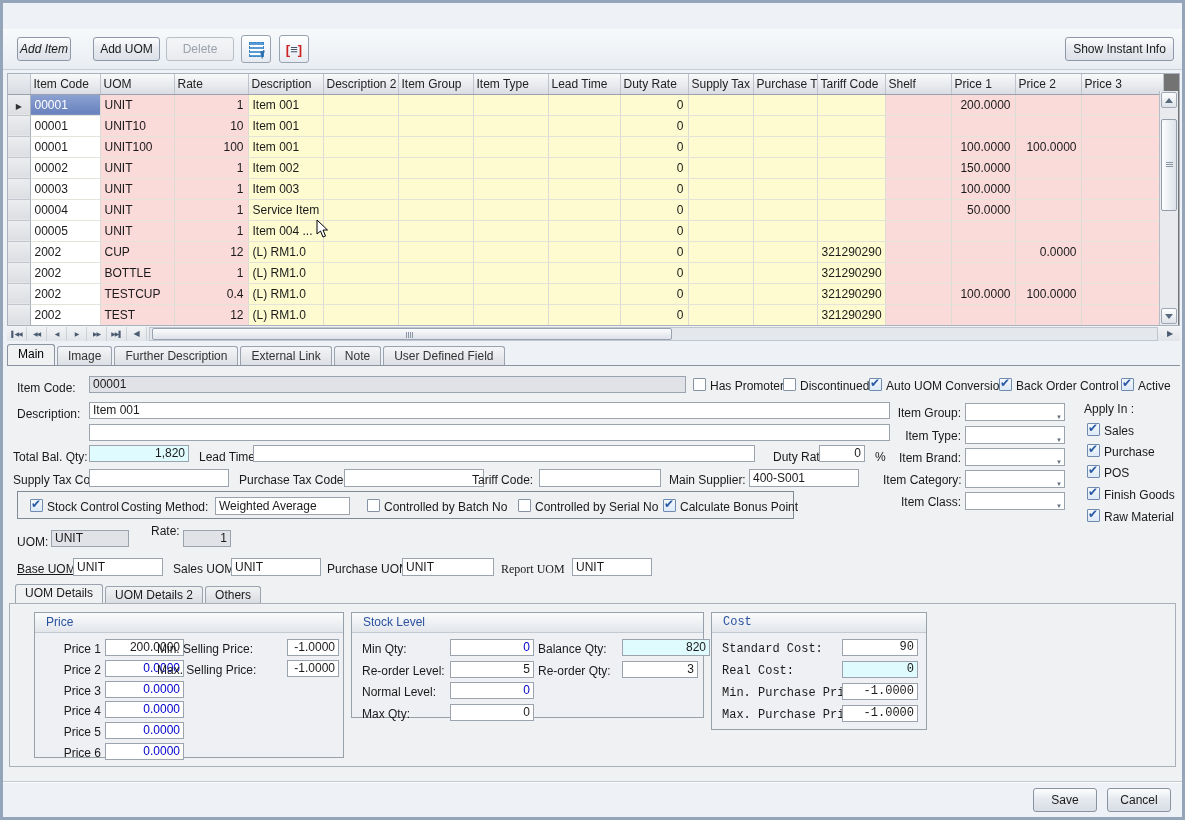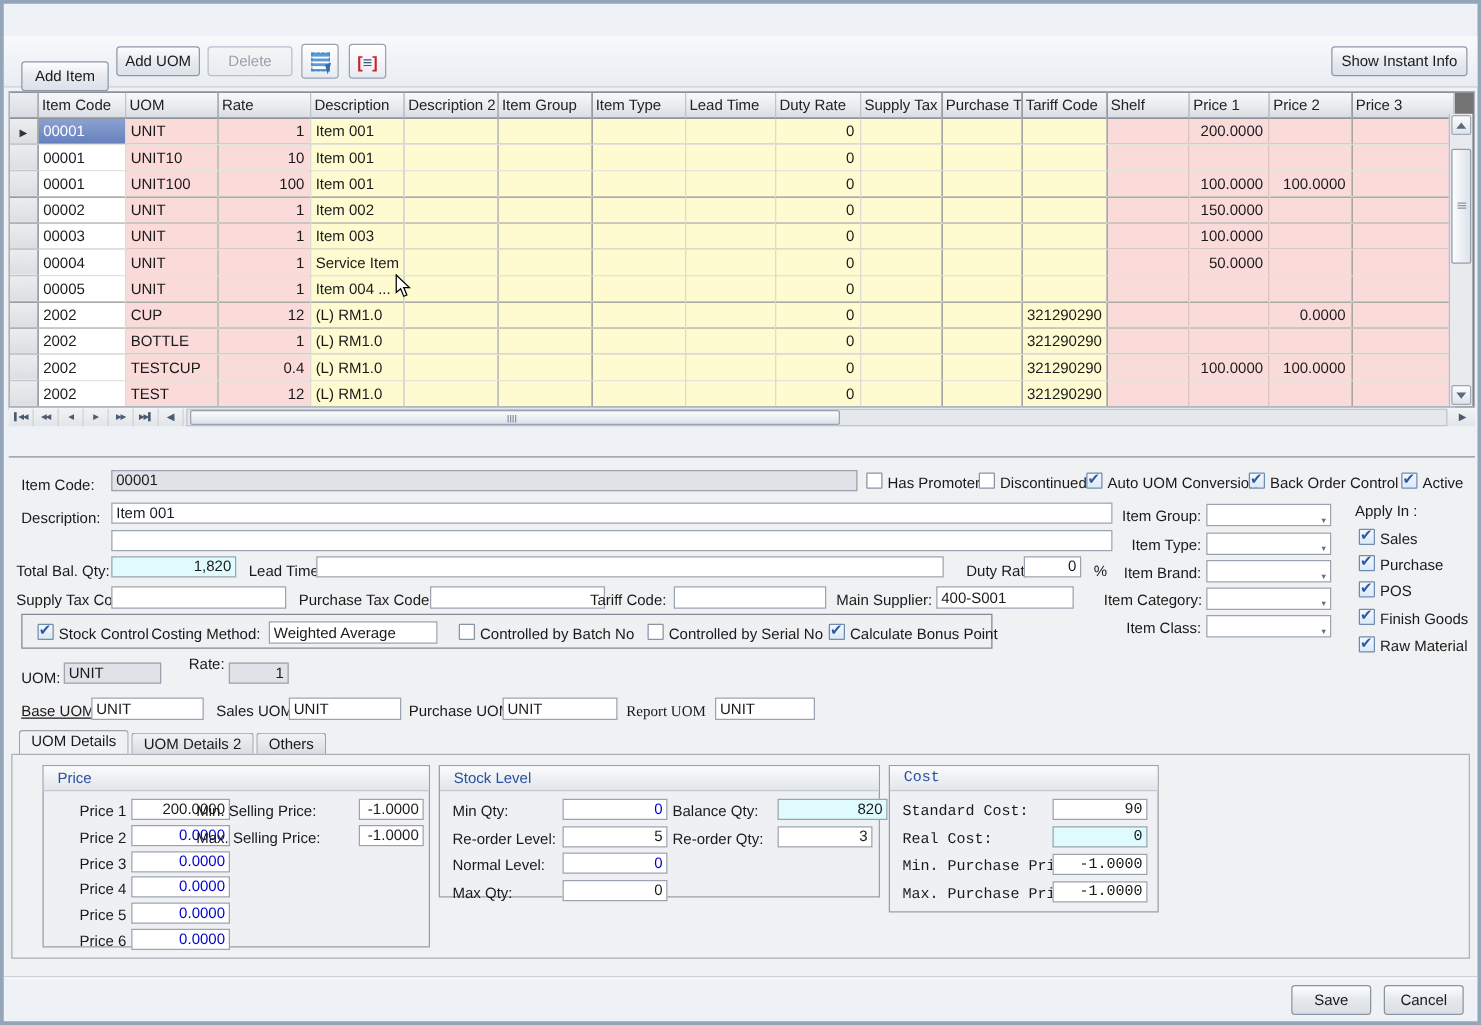--- a/index.html
+++ b/index.html
@@ -83,21 +83,21 @@
   .fbtn{position:absolute;top:785px;width:64px;height:24px;background:linear-gradient(#fdfdfe,#e6eaef 45%,#d9dee5);border:1px solid #8a93a0;border-radius:3px;text-align:center;line-height:22px;font-size:12px;}
   .cursor-svg{position:absolute;left:313px;top:216px;}
 </style>
 </head>
 <body>
 
 <div class="window">
 
 
   <div class="toolbar">
-    <div class="tbtn" style="left:14px;top:20px;width:70px;">Add Item</div>
+    <div class="tbtn" style="left:14px;top:8px;width:54px;font-style:italic;">Add Item</div>
     <div class="tbtn" style="left:90px;top:8px;width:67px;">Add UOM</div>
     <div class="tbtn disabled" style="left:163px;top:8px;width:68px;">Delete</div>
     <div class="iconbtn" style="left:238px;top:6px;">
       <span class="ico-gridsel"></span>
     </div>
     <div class="iconbtn" style="left:276px;top:6px;">
       <span class="ico-report"><span class="br">[</span><span class="ln">≡</span><span class="br">]</span></span>
     </div>
     <div class="tbtn" style="left:1062px;top:8px;width:109px;">Show Instant Info</div>
   </div>
@@ -373,20 +373,28 @@
     <div class="navbtn">▶</div>
     <div class="navbtn">▶▶</div>
     <div class="navbtn">▶▶▌</div>
     <div class="navbtn" style="font-size:8px;letter-spacing:0;">◀</div>
     <div class="hscroll-track">
         <div class="hscroll-thumb"></div>
       </div>
     <div class="navbtn" style="font-size:8px;letter-spacing:0;border-right:none;">▶</div>
   </div>
 
+  <div class="tabstrip" id="tabstrip">
+      <div class="tab active">Main</div>
+      <div class="tab">Image</div>
+      <div class="tab">Further Description</div>
+      <div class="tab">External Link</div>
+      <div class="tab">Note</div>
+      <div class="tab">User Defined Field</div>
+    </div>
 
   <div class="mainpanel">
 
     <div class="lbl" style="left:10px;top:15px;">Item Code:</div>
     <div class="field ro" style="left:82px;top:10px;width:597px;">00001</div>
     <span class="cb" style="left:686px;top:12px;"></span>
     <div class="lbl" style="left:703px;top:13px;">Has Promoter</div>
     <span class="cb" style="left:776px;top:12px;"></span>
     <div class="lbl" style="left:793px;top:13px;">Discontinued</div>
     <span class="cb checked" style="left:862px;top:12px;">

